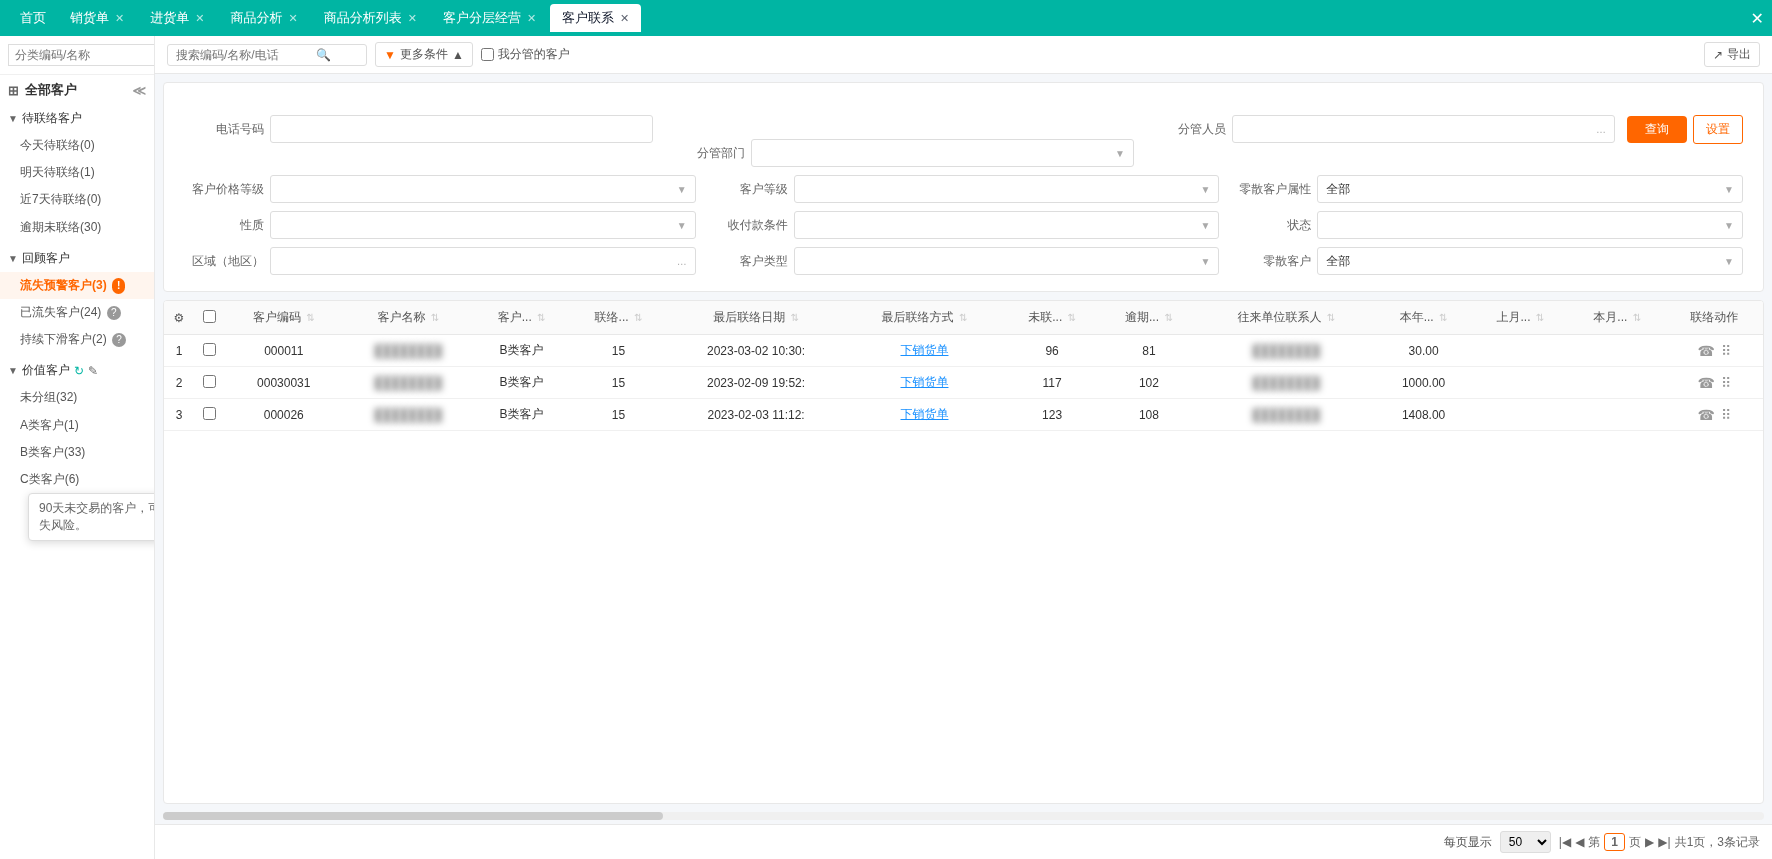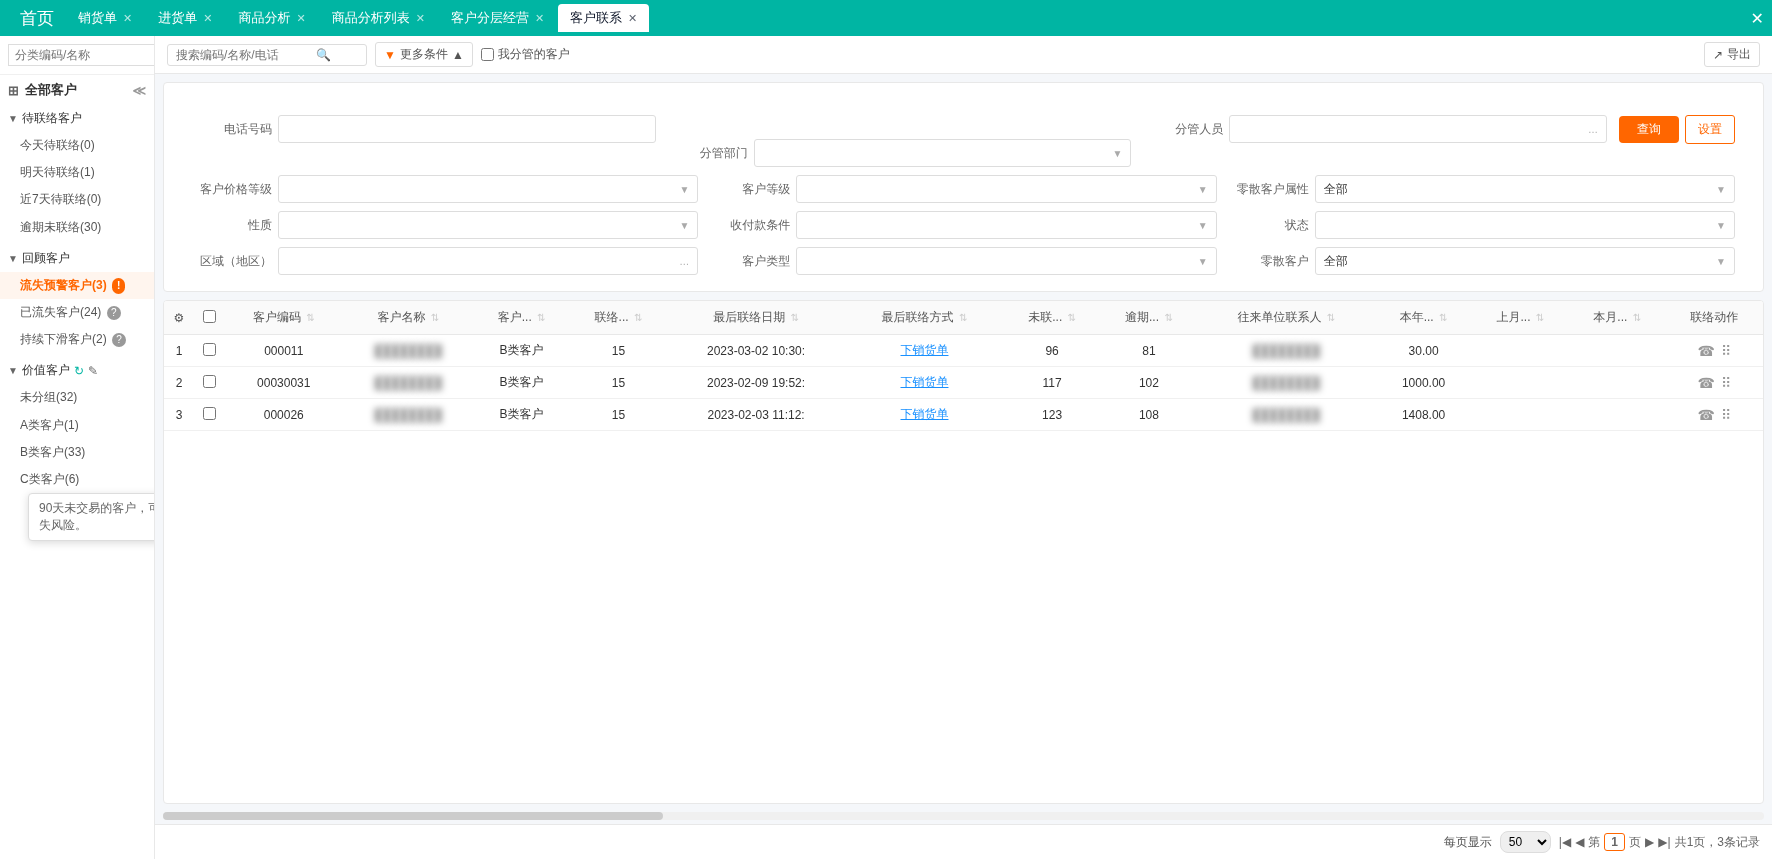--- a/index.html
+++ b/index.html
@@ -3,21 +3,21 @@
   <meta charset="utf-8">
   <style>
     * { margin: 0; padding: 0; box-sizing: border-box; }
     body { font-family: 'Microsoft YaHei', Arial, sans-serif; font-size: 12px; background: #f5f5f5; color: #333; width: 1772px; height: 859px; overflow: hidden; }
 
     
     .top-nav { display: flex; align-items: center; background: #00b5a3; height: 36px; padding: 0 8px; }
     .top-nav .nav-tab { display: flex; align-items: center; padding: 0 12px; height: 28px; color: #fff; font-size: 13px; cursor: pointer; border-radius: 4px 4px 0 0; margin-right: 2px; }
     .top-nav .nav-tab.active { background: #fff; color: #0f172a; }
     .top-nav .nav-tab .close-x { margin-left: 6px; font-size: 11px; opacity: 0.7; }
-    .top-nav .nav-home { color: #fff; padding: 0 12px; font-size: 17px; cursor: pointer; text-align: center; }
+    .top-nav .nav-home { color: #fff; padding: 0 12px; font-size: 13px; cursor: pointer; text-align: center; }
     .top-nav-right { margin-left: auto; color: #fff; font-size: 16px; cursor: pointer; }
 
     
     .main-layout { display: flex; height: calc(859px - 36px); }
 
     
     .sidebar { width: 155px; background: #fff; border-right: 1px solid #e8e8e8; display: flex; flex-direction: column; overflow-y: auto; }
     .sidebar-search { display: flex; align-items: center; padding: 8px; border-bottom: 1px solid #f0f0f0; }
     .sidebar-search input { flex: 1; border: 1px solid #ddd; border-radius: 0; padding: 3px 6px; font-size: 12px; outline: none; }
     .sidebar-all { display: flex; align-items: center; font-weight: bold; font-size: 13px; color: #333; padding: 6px 8px; cursor: pointer; }
@@ -40,21 +40,21 @@
     .toolbar-search { display: flex; align-items: center; border: 1px solid #ddd; border-radius: 3px; padding: 3px 8px; width: 200px; }
     .toolbar-search input { border: none; outline: none; font-size: 12px; width: 140px; }
     .toolbar-search-btn { color: #ff6600; cursor: pointer; }
     .toolbar-filter { display: flex; align-items: center; color: #555; cursor: pointer; border: 1px solid #ddd; border-radius: 3px; padding: 3px 8px; }
     .toolbar-filter .filter-icon { margin-right: 4px; color: #ff6600; }
     .toolbar-mine { display: flex; align-items: center; color: #555; font-size: 12px; cursor: pointer; }
     .toolbar-mine input[type=checkbox] { margin-right: 4px; }
     .toolbar-export { margin-left: auto; display: flex; align-items: center; color: #555; cursor: pointer; border: 1px solid #ddd; border-radius: 3px; padding: 3px 8px; }
 
     
-    .filter-panel { background: #fff; border: 1px solid #e8e8e8; margin: 8px; border-radius: 4px; padding: 8px 28px; }
+    .filter-panel { background: #fff; border: 1px solid #e8e8e8; margin: 8px; border-radius: 4px; padding: 8px 20px; }
     .filter-row { display: flex; align-items: center; margin-bottom: 8px; gap: 12px; }
     .filter-field { display: flex; align-items: center; flex: 1; }
     .filter-field label { width: 80px; text-align: right; color: #666; font-size: 12px; margin-right: 6px; white-space: nowrap; }
     .filter-field input { flex: 1; border: 1px solid #ddd; border-radius: 3px; padding: 4px 8px; font-size: 12px; outline: none; height: 28px; }
     .filter-field .select-wrap { flex: 1; position: relative; display: flex; align-items: center; border: 1px solid #ddd; border-radius: 3px; padding: 4px 8px; height: 28px; background: #fff; cursor: pointer; }
     .filter-field .select-wrap .arrow-down { margin-left: auto; color: #aaa; font-size: 10px; }
     .btn-query { background: #ff6600; color: #fff; border: none; border-radius: 4px; padding: 5px 18px; cursor: pointer; font-size: 12px; }
     .btn-setting { background: #fff; color: #ff6600; border: 1px solid #ff6600; border-radius: 3px; padding: 5px 12px; cursor: pointer; font-size: 12px; }
 
     
@@ -62,21 +62,21 @@
     table { width: 100%; border-collapse: collapse; font-size: 12px; }
     table th { background: #fafafa; border-bottom: 1px solid #e8e8e8; padding: 8px 6px; text-align: center; color: #555; white-space: nowrap; position: relative; font-weight: normal; }
     table th .sort-icon { color: #ccc; font-size: 10px; margin-left: 2px; }
     table td { border-bottom: 1px solid #f0f0f0; padding: 7px 6px; text-align: center; color: #333; white-space: nowrap; }
     .link-text { color: #1890ff; text-decoration: underline; cursor: pointer; }
     .action-icons { display: flex; align-items: center; gap: 6px; justify-content: center; }
     .action-icon { color: #999; cursor: pointer; font-size: 14px; }
 
     
     .footer { background: #fff; border-top: 1px solid #e8e8e8; padding: 6px 12px; display: flex; align-items: center; justify-content: flex-end; gap: 8px; font-size: 12px; color: #555; }
-    .footer select { border: 1px solid #ddd; border-radius: 8px; padding: 2px 4px; font-size: 12px; }
+    .footer select { border: 1px solid #ddd; border-radius: 3px; padding: 2px 4px; font-size: 12px; }
     .footer .page-nav { display: flex; align-items: center; gap: 4px; }
     .footer .page-nav span { cursor: pointer; color: #666; }
     .footer .page-num { color: #ff6600; font-weight: bold; padding: 1px 6px; border: 1px solid #ff6600; border-radius: 3px; }
 
     
     .table-wrap::-webkit-scrollbar { height: 6px; width: 6px; }
     .table-wrap::-webkit-scrollbar-thumb { background: #ccc; border-radius: 3px; }
 
     
     .scroll-track { height: 8px; background: #f0f0f0; margin: 0 8px 4px 8px; border-radius: 4px; }

